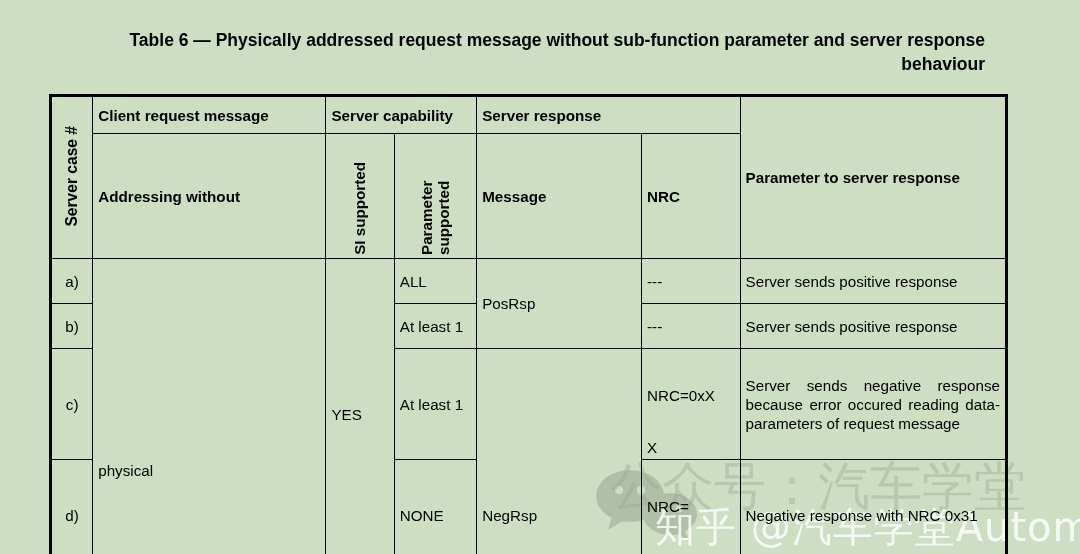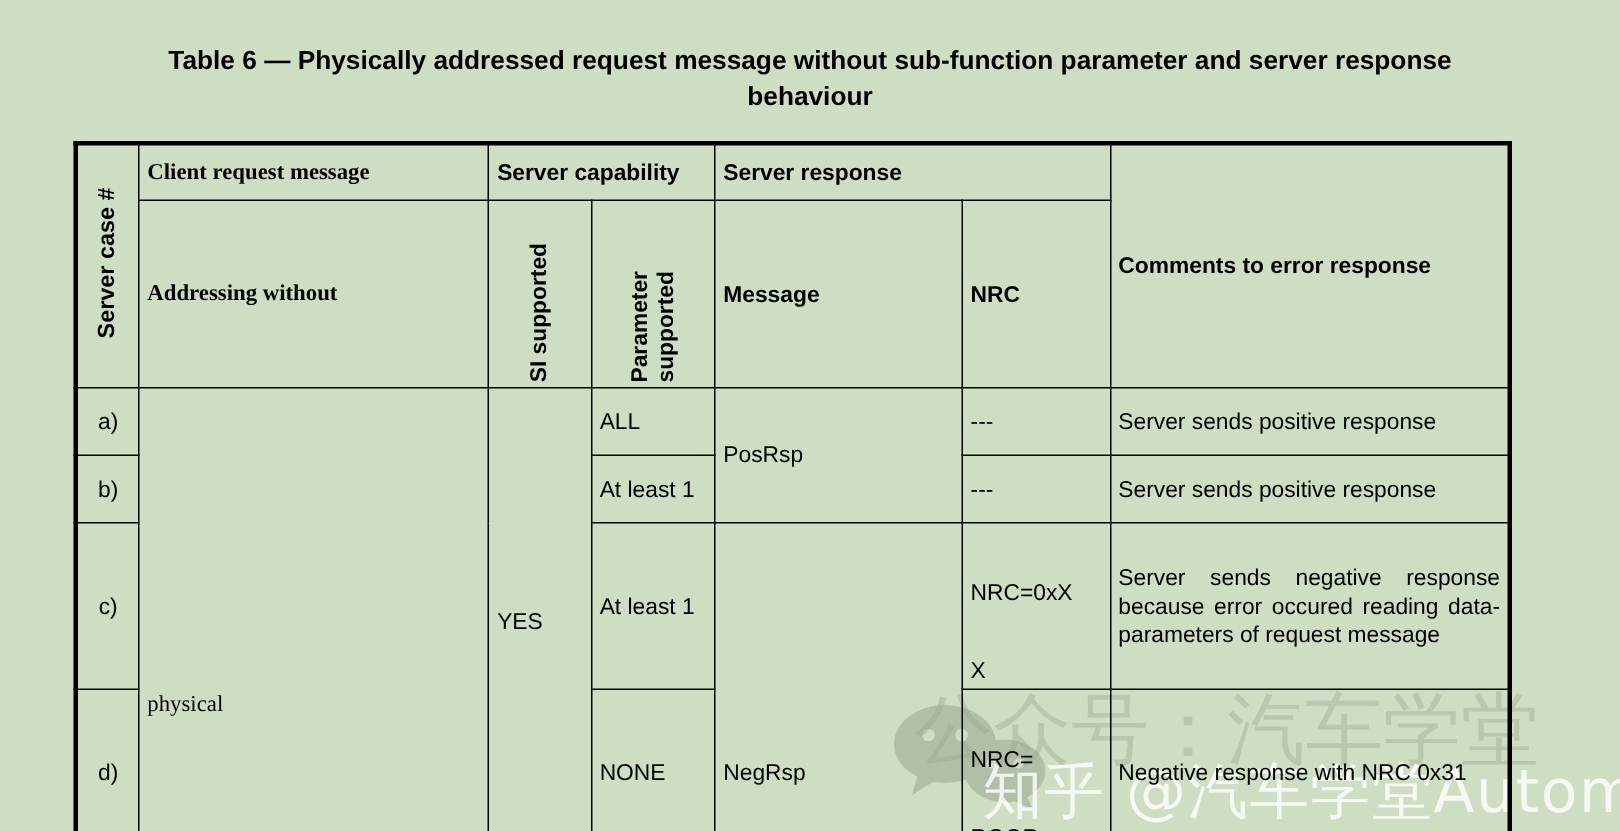--- a/index.html
+++ b/index.html
@@ -54,21 +54,21 @@
 
   
   .title {
     position: relative;
     z-index: 2;
     margin: 0;
     padding: 28px 95px 0 95px;
     font-size: 17.5px;
     font-weight: bold;
     line-height: 1.38;
-    text-align: center;
+    text-align: right;
     color: #000;
   }
 
   
   .table-wrap {
     position: relative;
     z-index: 2;
     margin: 18px 0 0 49px;
     width: 959px;
   }
@@ -95,21 +95,21 @@
     font-weight: bold;
     font-size: 15.6px;
     vertical-align: middle;
   }
   .hdr-top {
     vertical-align: middle;
   }
 
   
   .c-case    { width: 42px;  text-align: center; }
-  .c-addr    { width: 232px; font-family: Liberation Serif, serif; }
+  .c-addr    { width: 232px; }
   .c-si      { width: 68px;  text-align: center; }
   .c-param   { width: 82px;  text-align: center; }
   .c-msg     { width: 164px; text-align: center; }
   .c-nrc     { width: 98px;  text-align: center; }
   .c-comment { width: 265px; }
 
   
   .vert-wrap {
     display: flex;
     align-items: flex-end;
@@ -193,21 +193,21 @@
     </colgroup>
 
     <tbody>
         <tr class="hdr-row1">
       <td class="c-case case-vert-cell hdr" rowspan="2">
         <span class="case-vert">Server case #</span>
       </td>
       <td class="c-addr hdr hdr-top">Client request message</td>
       <td class="hdr hdr-top cell-left" colspan="2">Server capability</td>
       <td class="hdr hdr-top cell-left" colspan="2">Server response</td>
-      <td class="c-comment hdr" rowspan="2">Comments to error response</td>
+      <td class="c-comment hdr" rowspan="2">Parameter to server response</td>
     </tr>
 
     <tr class="hdr-row2">
       <td class="c-addr hdr cell-left">
         <span>Addressing without</span>
       </td>
       <td class="c-si hdr">
         <div class="vert-wrap">
           <span class="vert two-line">SI supported</span>
         </div>

